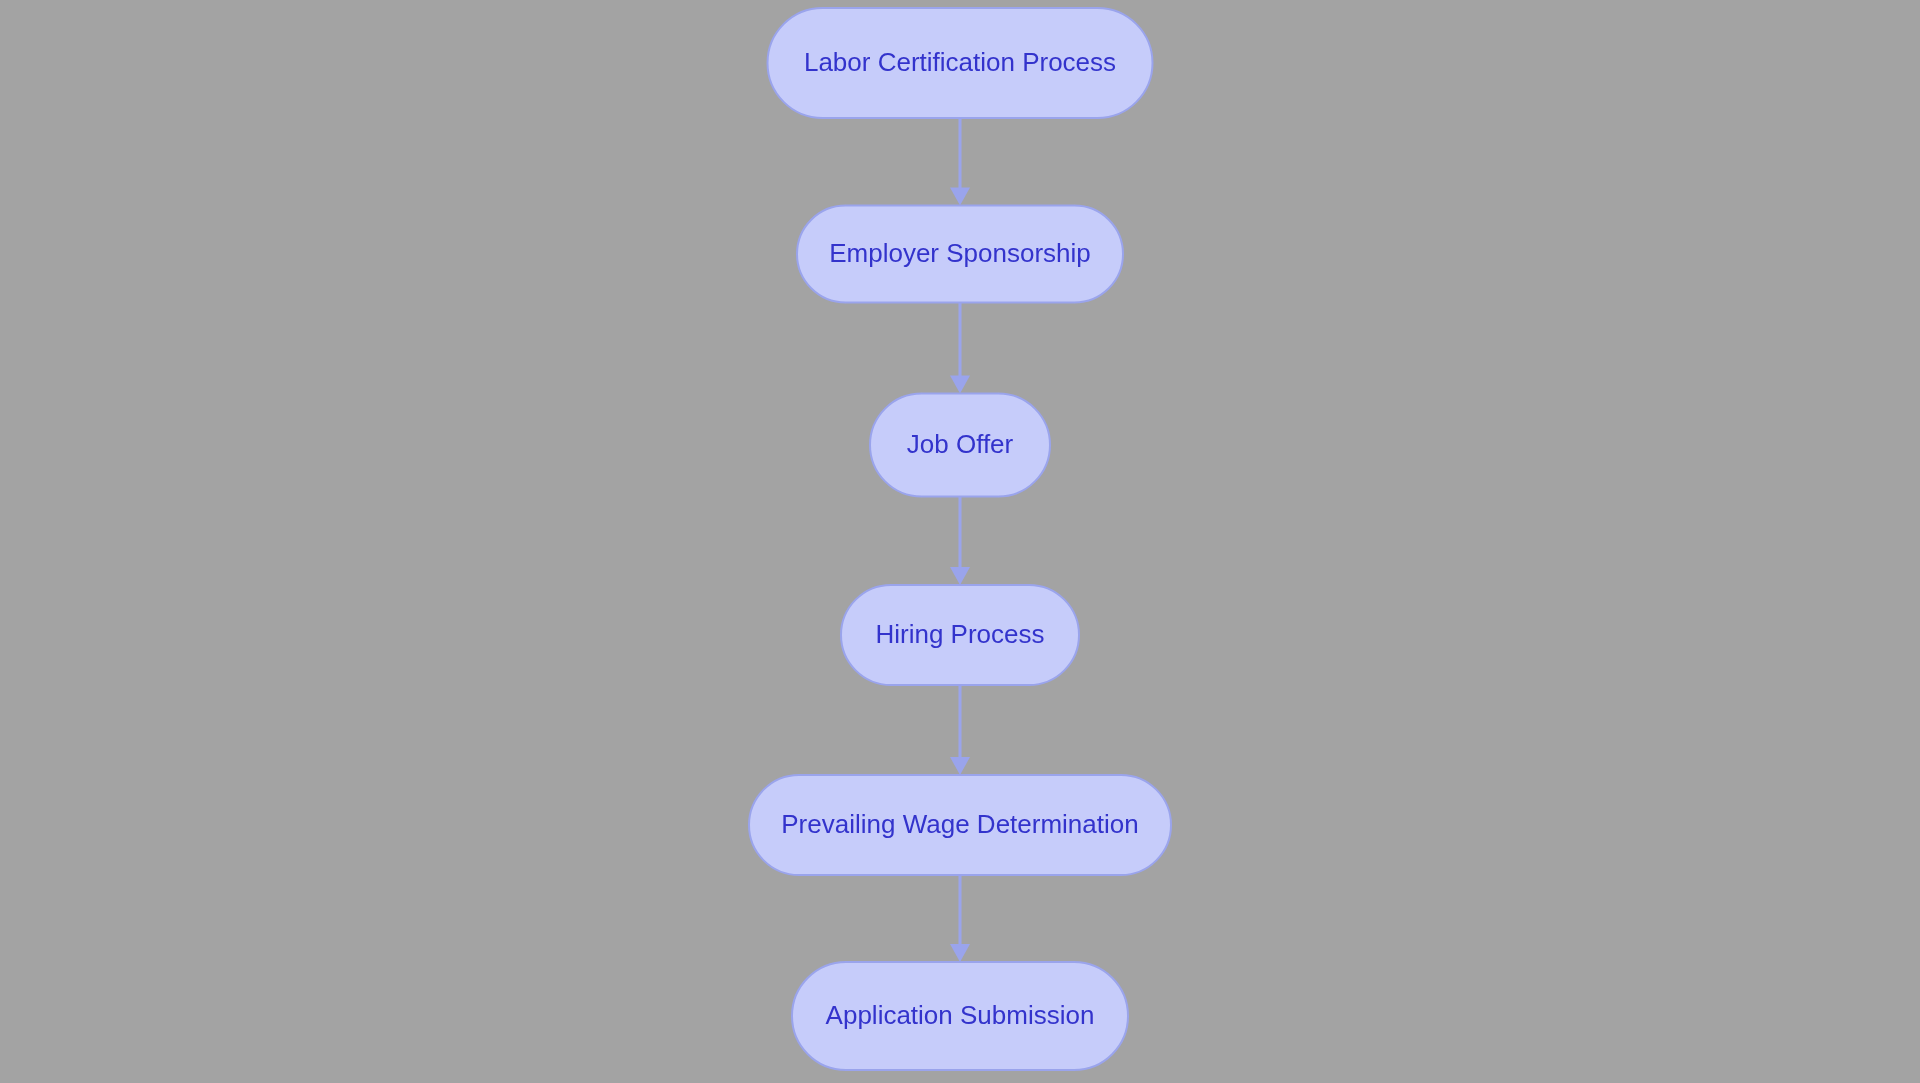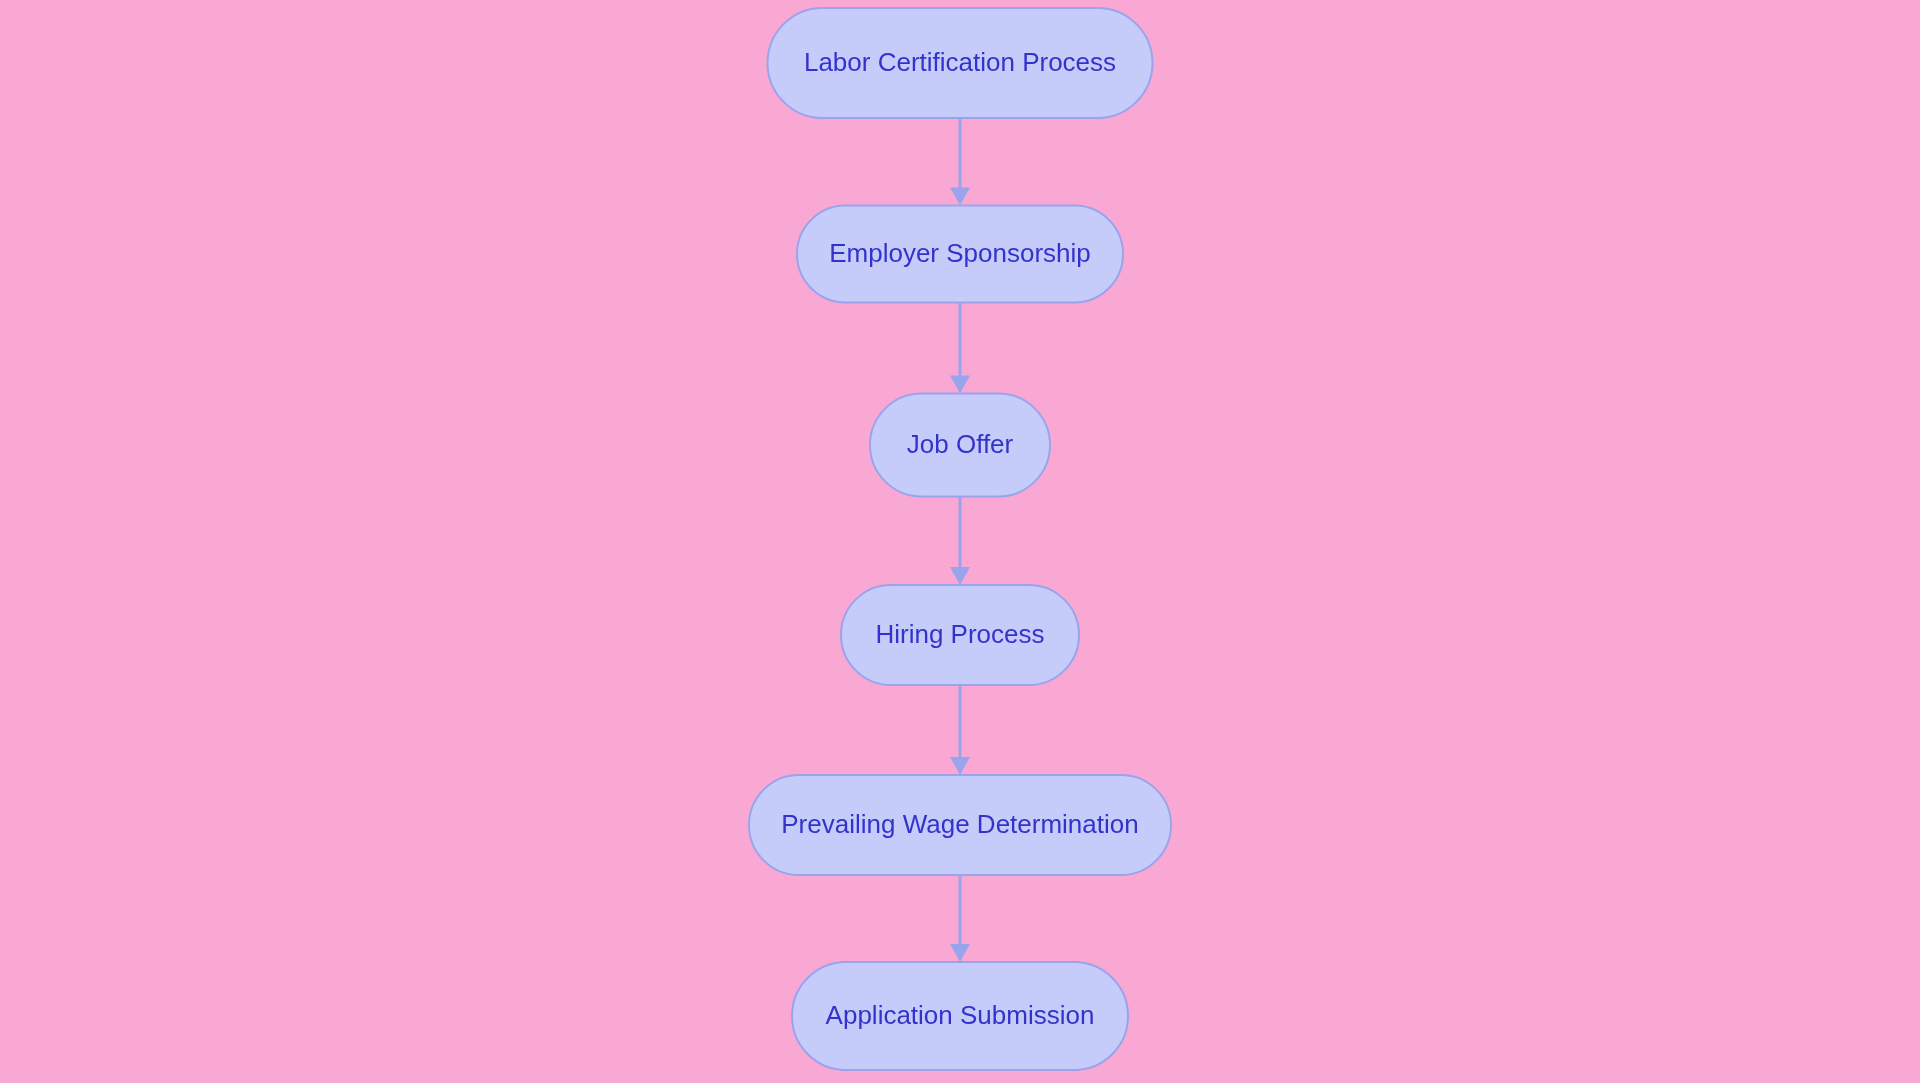--- a/index.html
+++ b/index.html
@@ -11,21 +11,21 @@
   body {
     width: 1920px;
     height: 1083px;
     overflow: hidden;
     font-family: "Liberation Sans", sans-serif;
   }
   #flow-root {
     position: relative;
     width: 1920px;
     height: 1083px;
-    background: #f9a8d4;
+    background: #a3a3a3;
   }
   #flow-svg {
     position: absolute;
     top: 0;
     left: 0;
     width: 1920px;
     height: 1083px;
     display: block;
   }
   .node-shape {

